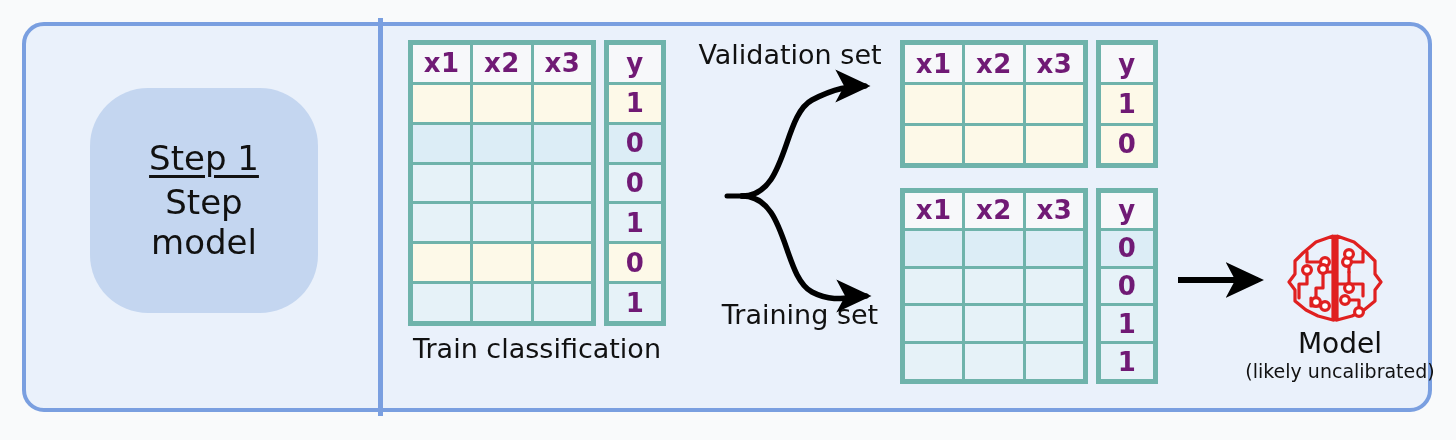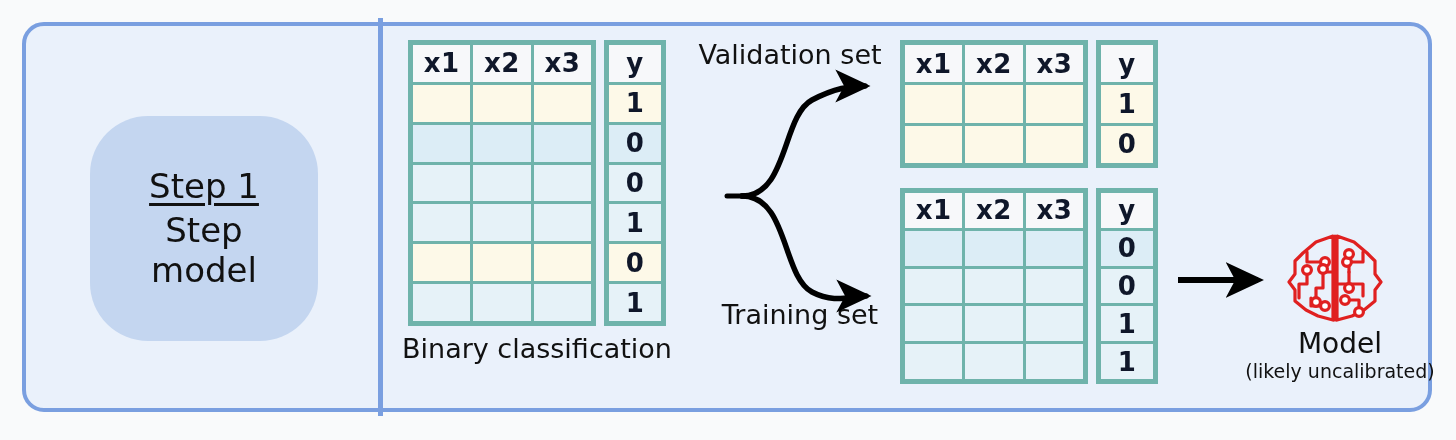--- a/index.html
+++ b/index.html
@@ -36,21 +36,21 @@
     left: 378px;
     top: 18px;
     width: 5px;
     height: 398px;
     background: #7A9FE0;
   }
   
   .step-badge {
     position: absolute;
     left: 90px;
-    top: 116px;
+    top: 88px;
     width: 228px;
     height: 225px;
     background: #C4D6F0;
     border-radius: 58px;
     display: flex;
     flex-direction: column;
     align-items: center;
     justify-content: center;
   }
   .step-title {
@@ -86,21 +86,21 @@
     gap: 3px;
     flex: 1;
   }
   .tcell {
     flex: 1;
     display: flex;
     align-items: center;
     justify-content: center;
     font-size: 26px;
     font-weight: 700;
-    color: #0f172a;
+    color: #701a75;
     letter-spacing: .5px;
   }
   .c-head   { background: #F7F8FA; }
   .c-cream  { background: #FDF9E8; }
   .c-blue   { background: #E6F2F8; }
   .c-blue2  { background: #DCEDF6; }
 
   
   #tbl-main  { left: 408px; top: 40px;  width: 188px; height: 286px; }
   #tbl-main-y{ left: 604px; top: 40px;  width: 62px;  height: 286px; }
@@ -212,21 +212,21 @@
     </div>
     <div class="trow">
       <div class="tcell c-cream">0</div>
     </div>
     <div class="trow">
       <div class="tcell c-blue">1</div>
     </div>
   </div>
 
   <div class="caption" id="cap-dataset">
-    <div>Binary classification</div>
+    <div>Train classification</div>
   </div>
 
   <div class="tbl" id="tbl-val">
     <div class="trow">
       <div class="tcell c-head">x1</div>
       <div class="tcell c-head">x2</div>
       <div class="tcell c-head">x3</div>
     </div>
     <div class="trow">
       <div class="tcell c-cream"></div>

